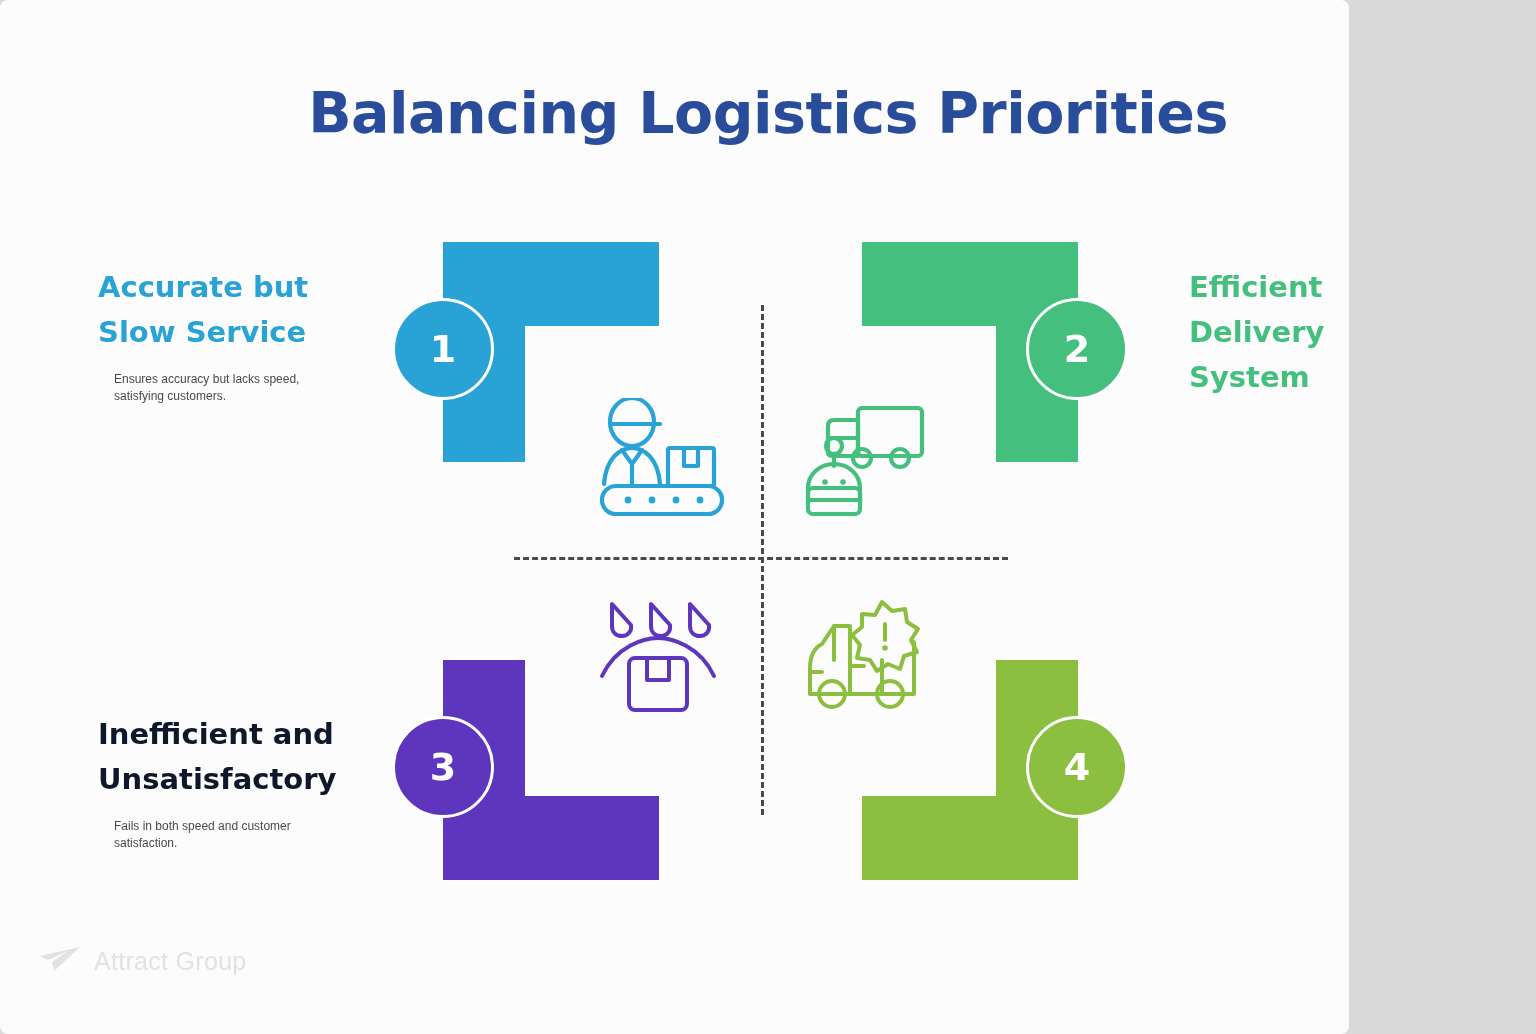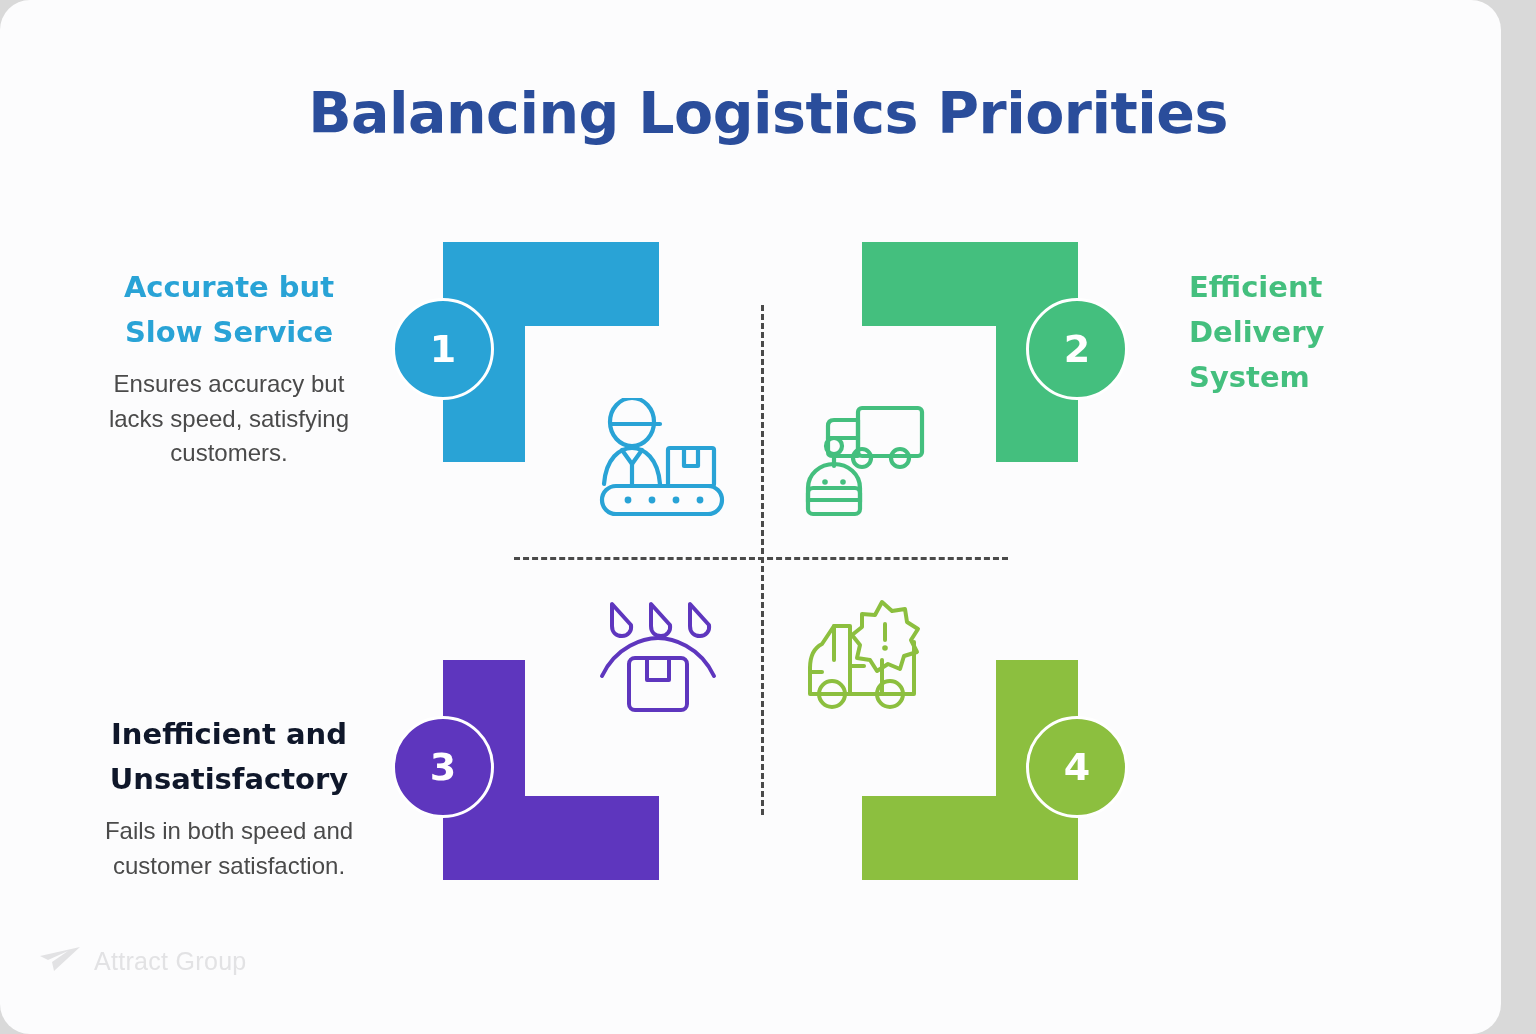--- a/index.html
+++ b/index.html
@@ -2,24 +2,24 @@
 <html><head>
 <meta charset="utf-8">
 <style>
   html, body {
     margin: 0;
     padding: 0;
     background: #d9d9d9;
   }
   #canvas {
     position: relative;
-    width: 1501px;
+    width: 1349px;
     height: 1034px;
     background: #fcfcfd;
-    border-radius: 30px;
+    border-radius: 8px;
     overflow: hidden;
     font-family: "Liberation Sans", sans-serif;
     -webkit-font-smoothing: antialiased;
   }
 
   
   #title {
     position: absolute;
     left: 0;
     top: 80px;
@@ -70,33 +70,33 @@
     font-size: 38px;
     font-weight: bold;
     font-family: "DejaVu Sans", sans-serif;
   }
 
   
   .block {
     position: absolute;
     width: 262px;
   }
-  .block.right-align { text-align: center; }
+  .block.right-align { text-align: left; }
   .block.left-align  { text-align: left; }
 
   .block h3 {
     margin: 0 0 12px 0;
     font-size: 29px;
     font-weight: bold;
     line-height: 1.55;
     font-family: "DejaVu Sans", sans-serif;
   }
   .block p {
-    margin: 0;
-    font-size: 24px;
+    margin: 16px;
+    font-size: 12px;
     line-height: 1.45;
     color: #4a4a4a;
   }
 
   
   .icon-wrap { position: absolute; }
 
   
   #footer-logo {
     position: absolute;

